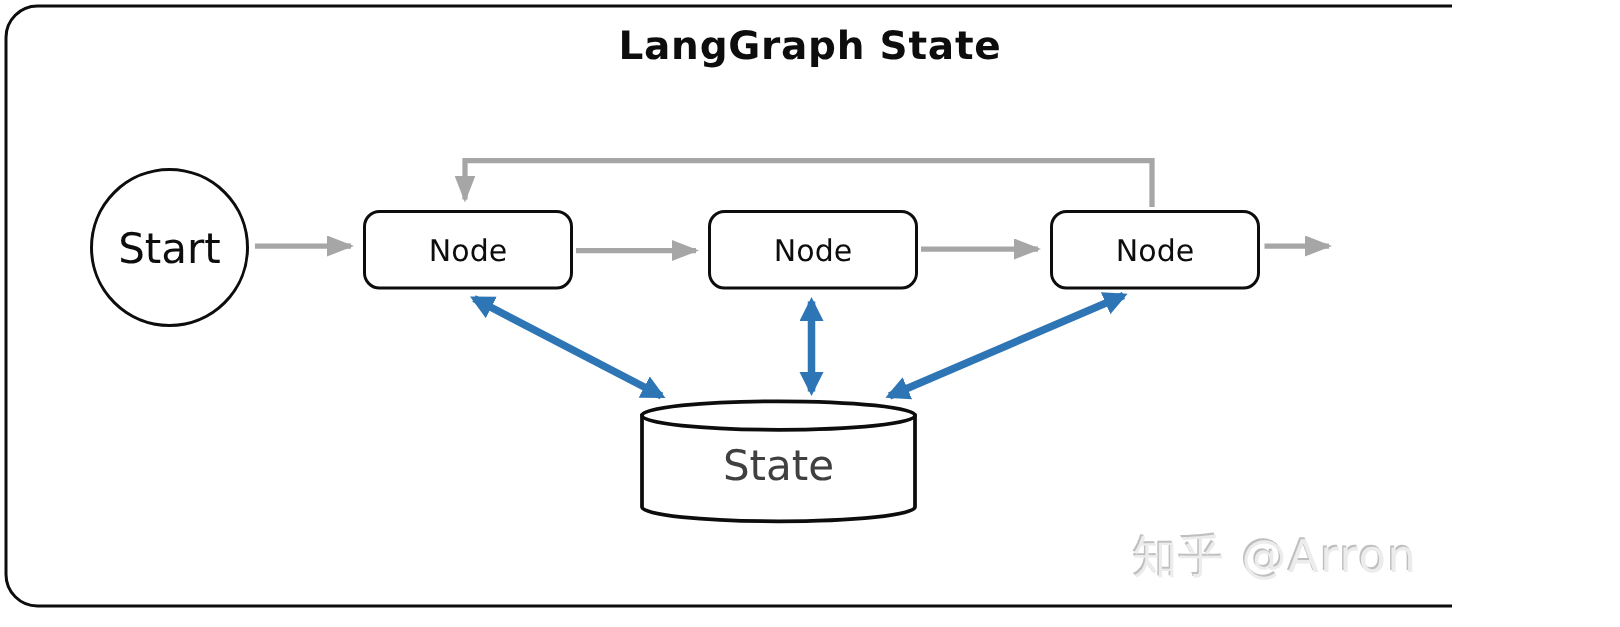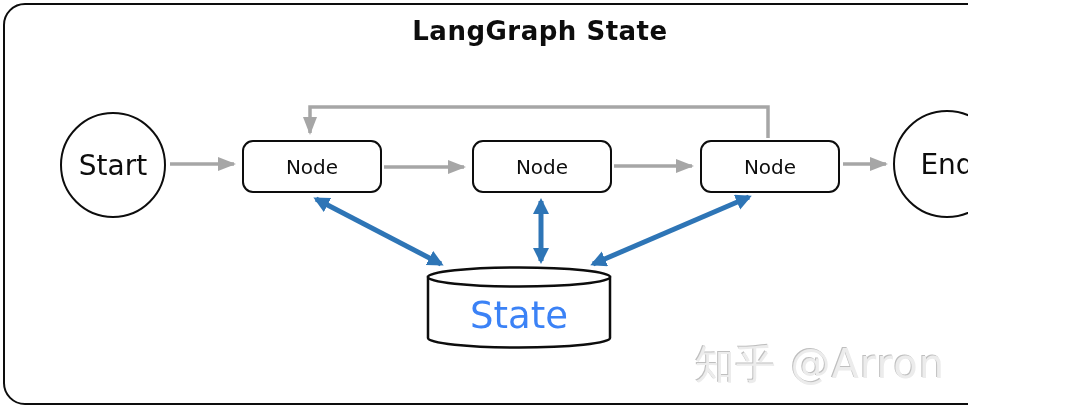--- a/index.html
+++ b/index.html
@@ -66,28 +66,28 @@
   .end-circle   { left: 893px; top: 110px; width: 108px; height: 108px; }
   .node1 { left: 242px; }
   .node2 { left: 472px; }
   .node3 { left: 700px; }
   .state-label {
     position: absolute;
     left: 429px;
     top: 294px;
     width: 180px;
     text-align: center;
-    font-size: 37px;
-    color: #3b82f6;
+    font-size: 28px;
+    color: #404040;
   }
   .watermark {
     position: absolute;
     right: 23px;
     bottom: 26px;
-    font-size: 40px;
+    font-size: 30px;
     color: #ececec;
     text-shadow: -1px -1px 0 #bfbfbf, 1px 1px 0 #ffffff;
     letter-spacing: 1px;
   }
 </style>
 </head>
 <body>
 
 <div class="canvas">
 
@@ -129,21 +129,18 @@
   </div>
 
   <div class="shape node-box node2">
     <span>Node</span>
   </div>
 
   <div class="shape node-box node3">
     <span>Node</span>
   </div>
 
-  <div class="shape circle end-circle">
-    <span>End</span>
-  </div>
 
   <div class="state-label">State</div>
 
   <div class="watermark">知乎 @Arron</div>
 
 </div>
 
 </body></html>

